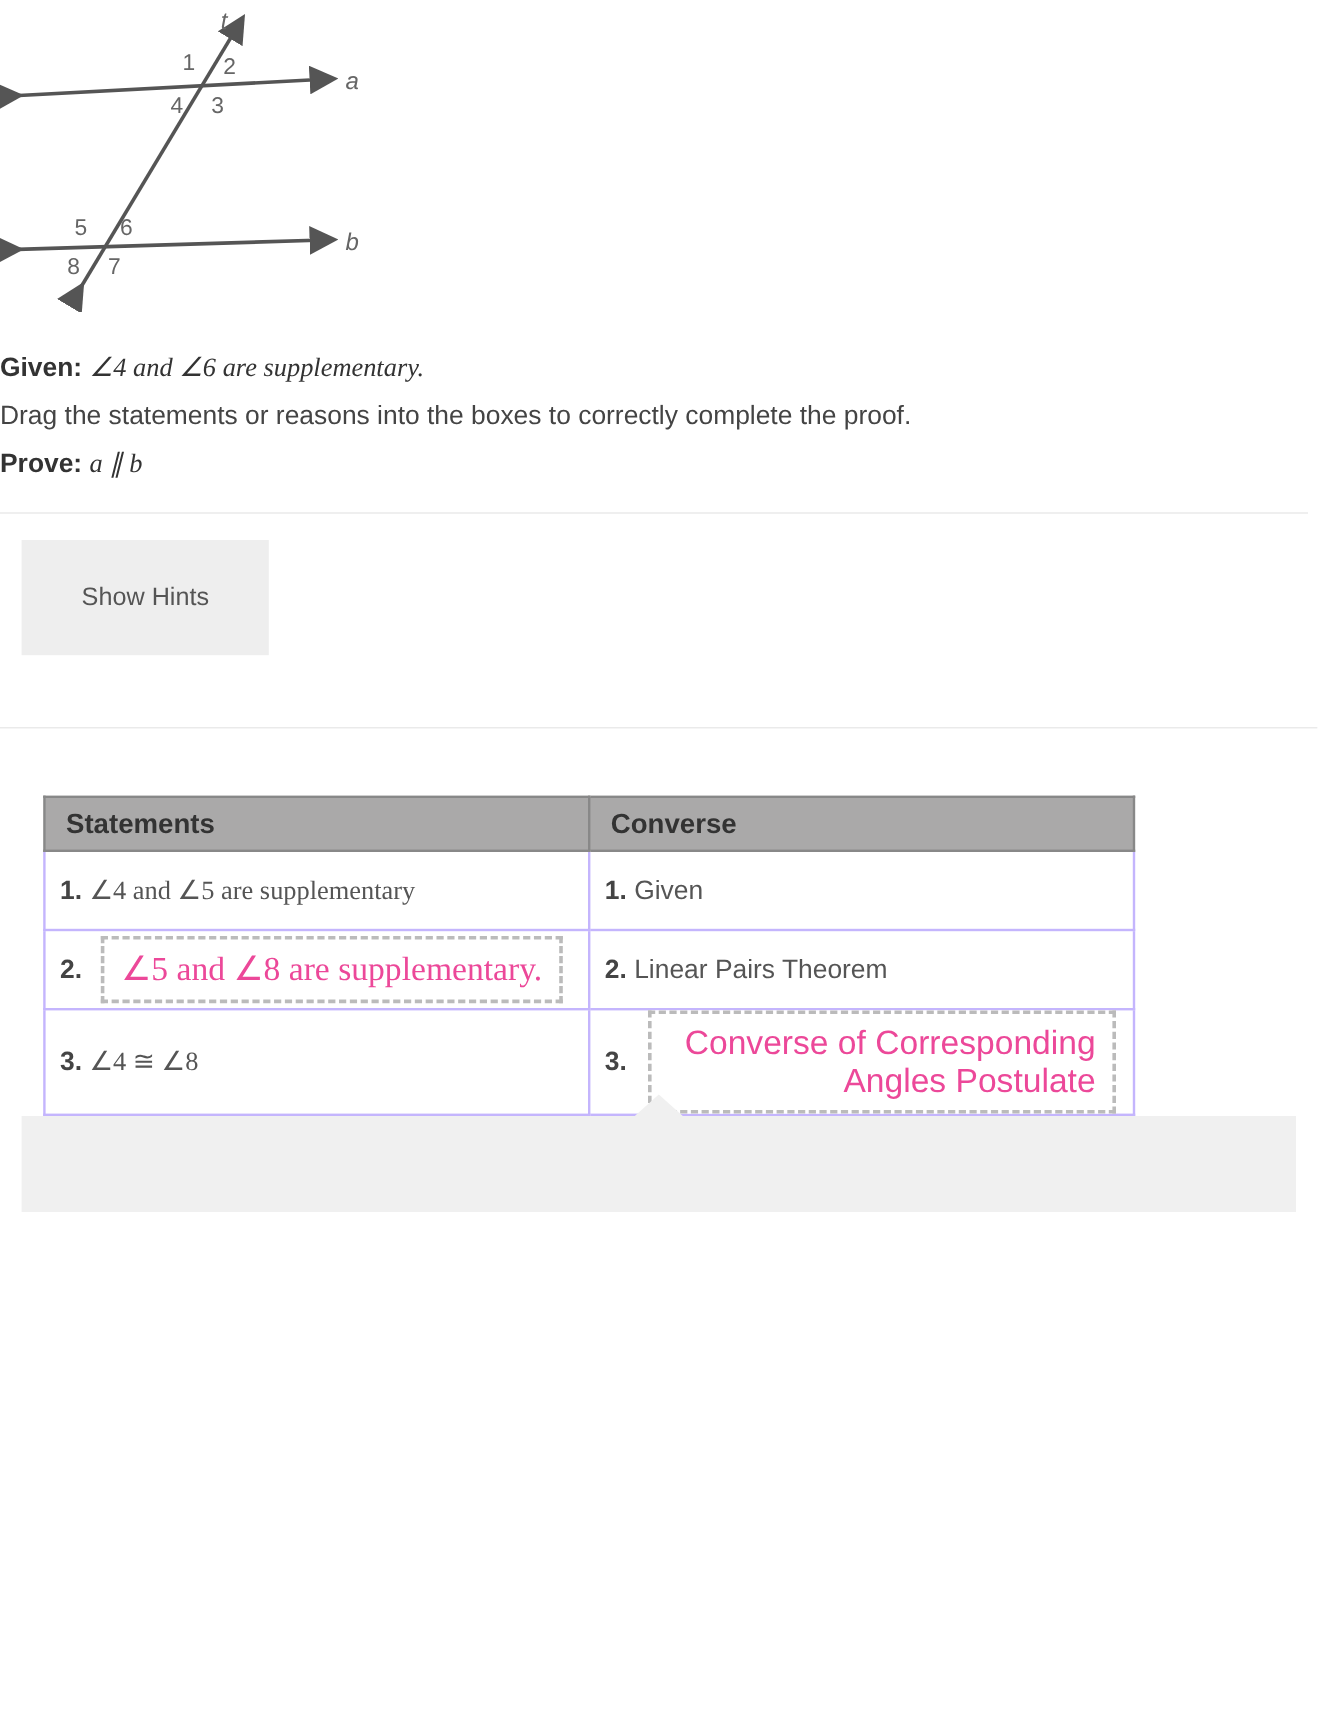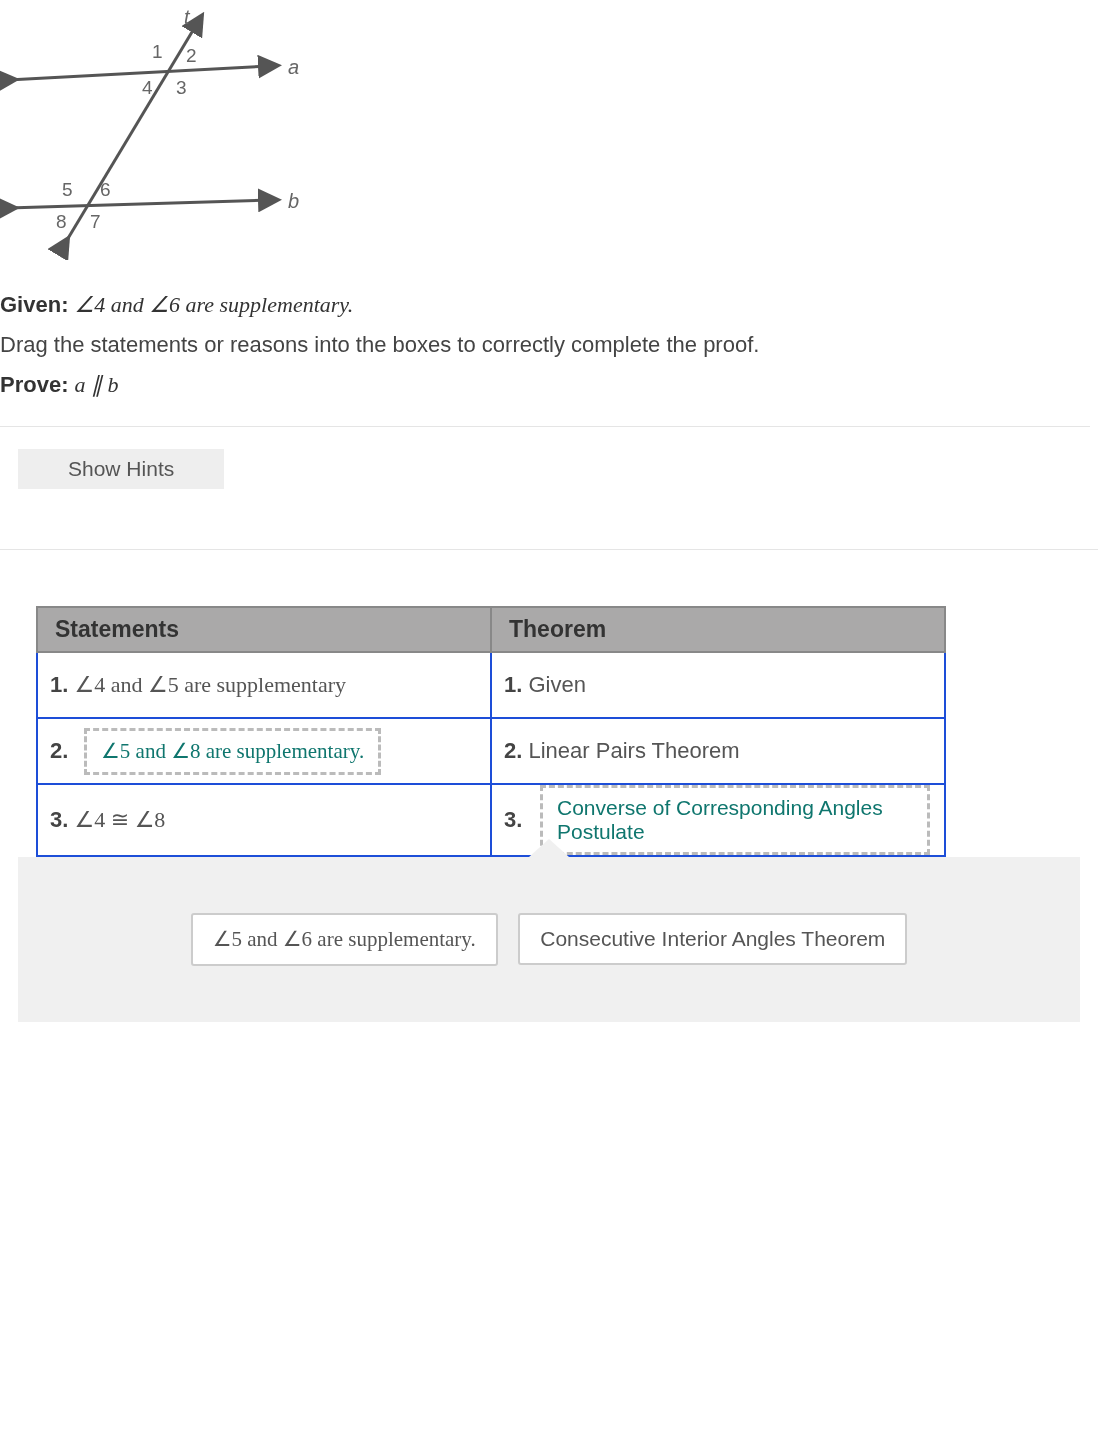--- a/index.html
+++ b/index.html
@@ -31,21 +31,21 @@
   }
   .given-prove strong { font-weight: bold; }
   .math { font-family: "Times New Roman", Times, serif; font-style: italic; }
   .divider { border-top: 1px solid #e5e5e5; margin: 28px 0 0 0; }
   .hints-area { padding: 22px 0 60px 18px; }
   .show-hints-btn {
     display: inline-block;
     background: #eee;
     color: #555;
     font-size: 21px;
-    padding: 8px 50px;
+    padding: 36px 50px;
     border: none;
     cursor: pointer;
   }
   .proof-section {
     border-top: 1px solid #e5e5e5;
     padding: 56px 18px 0 18px;
   }
   .proof-table {
     width: 100%;
     border-collapse: collapse;
@@ -56,40 +56,41 @@
   .proof-table th {
     background: #aaa9a9;
     color: #333;
     font-size: 23px;
     text-align: left;
     padding: 8px 17px;
     border: 2px solid #888;
     font-weight: bold;
   }
   .proof-table td {
-    border: 2px solid #1d4ed8;
+    border: 2px solid #c4b5fd;
     padding: 0 12px;
     font-size: 22px;
     color: #555;
     vertical-align: middle;
     height: 66px;
     position: relative;
   }
   .row2-statement .dropzone {
     margin-left: 34px;
   }
   .row-num { font-weight: bold; color: #444; }
   .dropzone {
     display: inline-block;
     border: 3px dashed #bbb;
     padding: 8px 14px;
-    font-size: 21px;
-    color: #0f766e;
+    font-size: 28px;
+    color: #ec4899;
     background: #fff;
     vertical-align: middle;
+    text-align: right;
   }
   .row2-num, .row3r-num, .row4r-num {
      position: absolute;
      left: 12px;
      top: 50%;
      transform: translateY(-50%);
      font-weight: bold;
      color: #444;
      font-size: 22px;
   }
@@ -173,21 +174,21 @@
   <div class="hints-area">
     <button class="show-hints-btn">Show Hints</button>
   </div>
 </div>
 
 <div class="proof-section">
   <table class="proof-table">
     <thead>
       <tr>
         <th>Statements</th>
-        <th>Theorem</th>
+        <th>Converse</th>
       </tr>
     </thead>
     <tbody>
 
       <tr>
         <td>
           <span class="row-num">1.</span>
           <span class="angle-sym">∠4 and ∠5 are supplementary</span>
         </td>
         <td>
@@ -220,18 +221,14 @@
             <span>Converse of Corresponding Angles Postulate</span>
           </span>
         </td>
       </tr>
 
     </tbody>
   </table>
 
   <div class="tiles-tray" style="margin-top:0;">
     <div class="tray-arrow"></div>
-    <div class="tile-row">
-      <span class="tile angle-sym">∠5 and ∠6 are supplementary.</span>
-      <span class="tile">Consecutive Interior Angles Theorem</span>
-    </div>
   </div>
 </div>
 
 </body></html>

